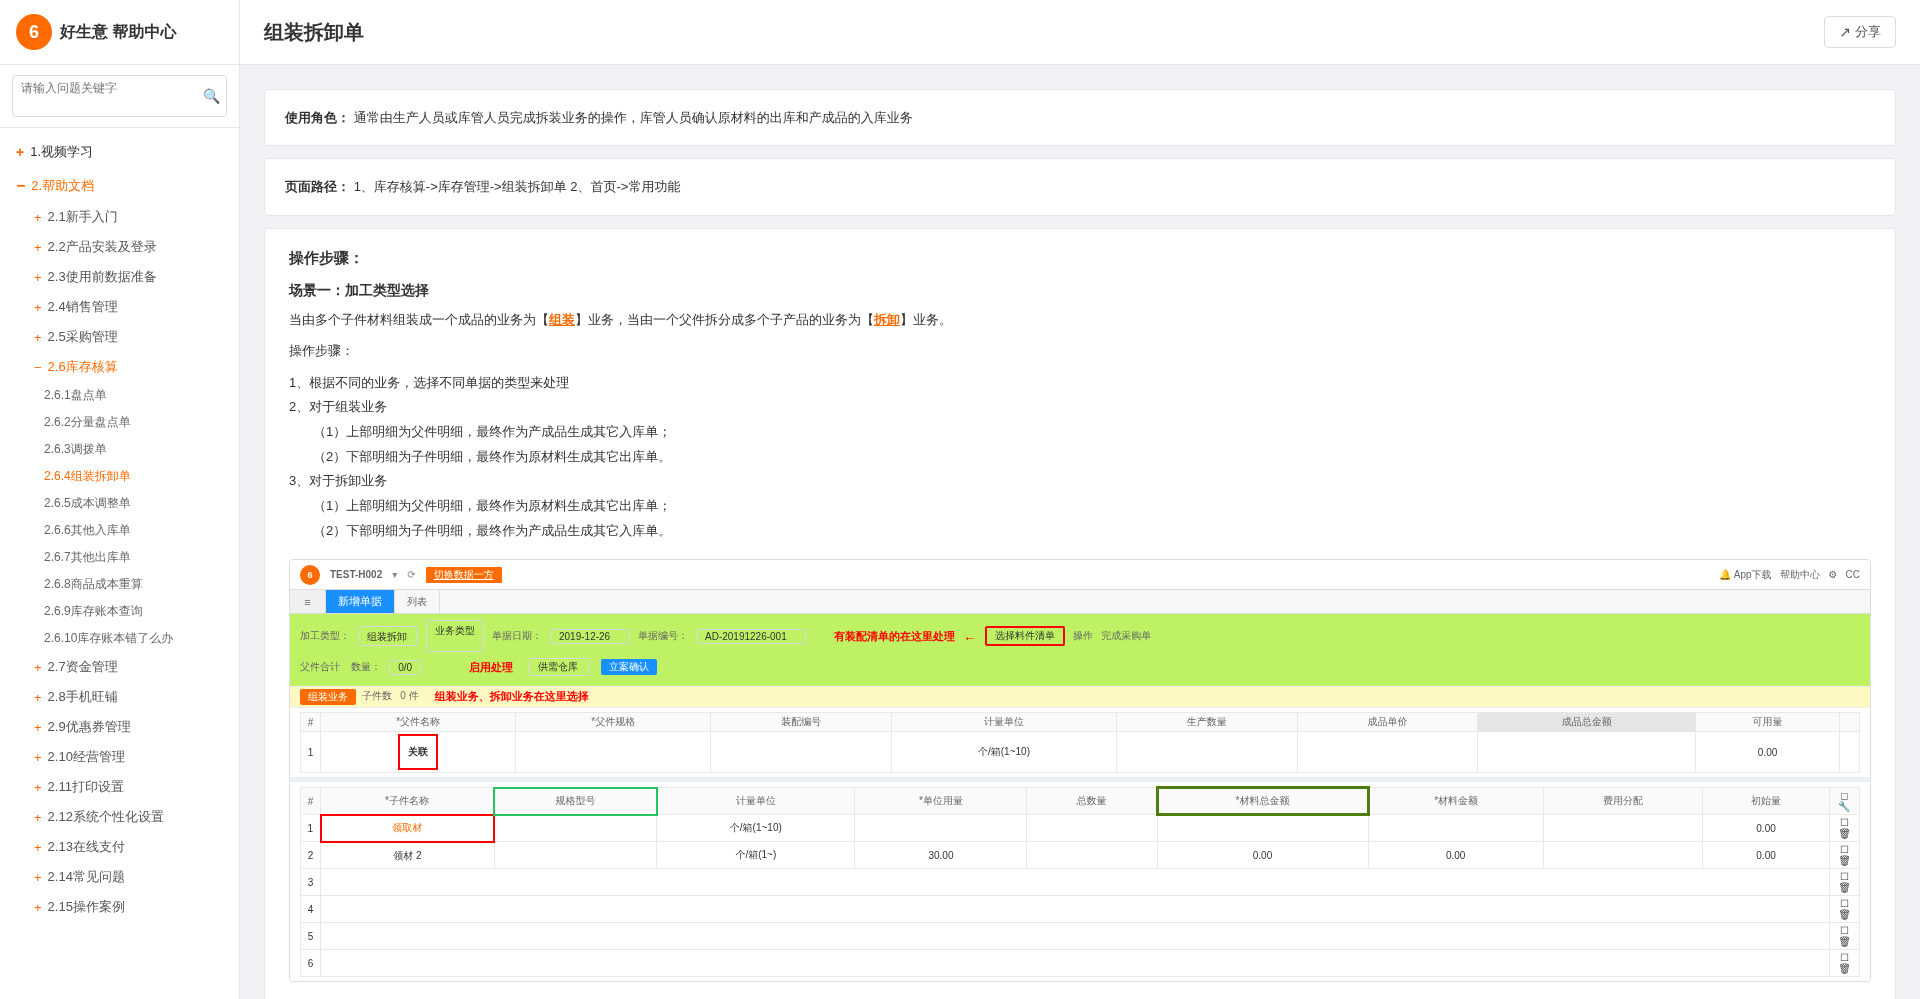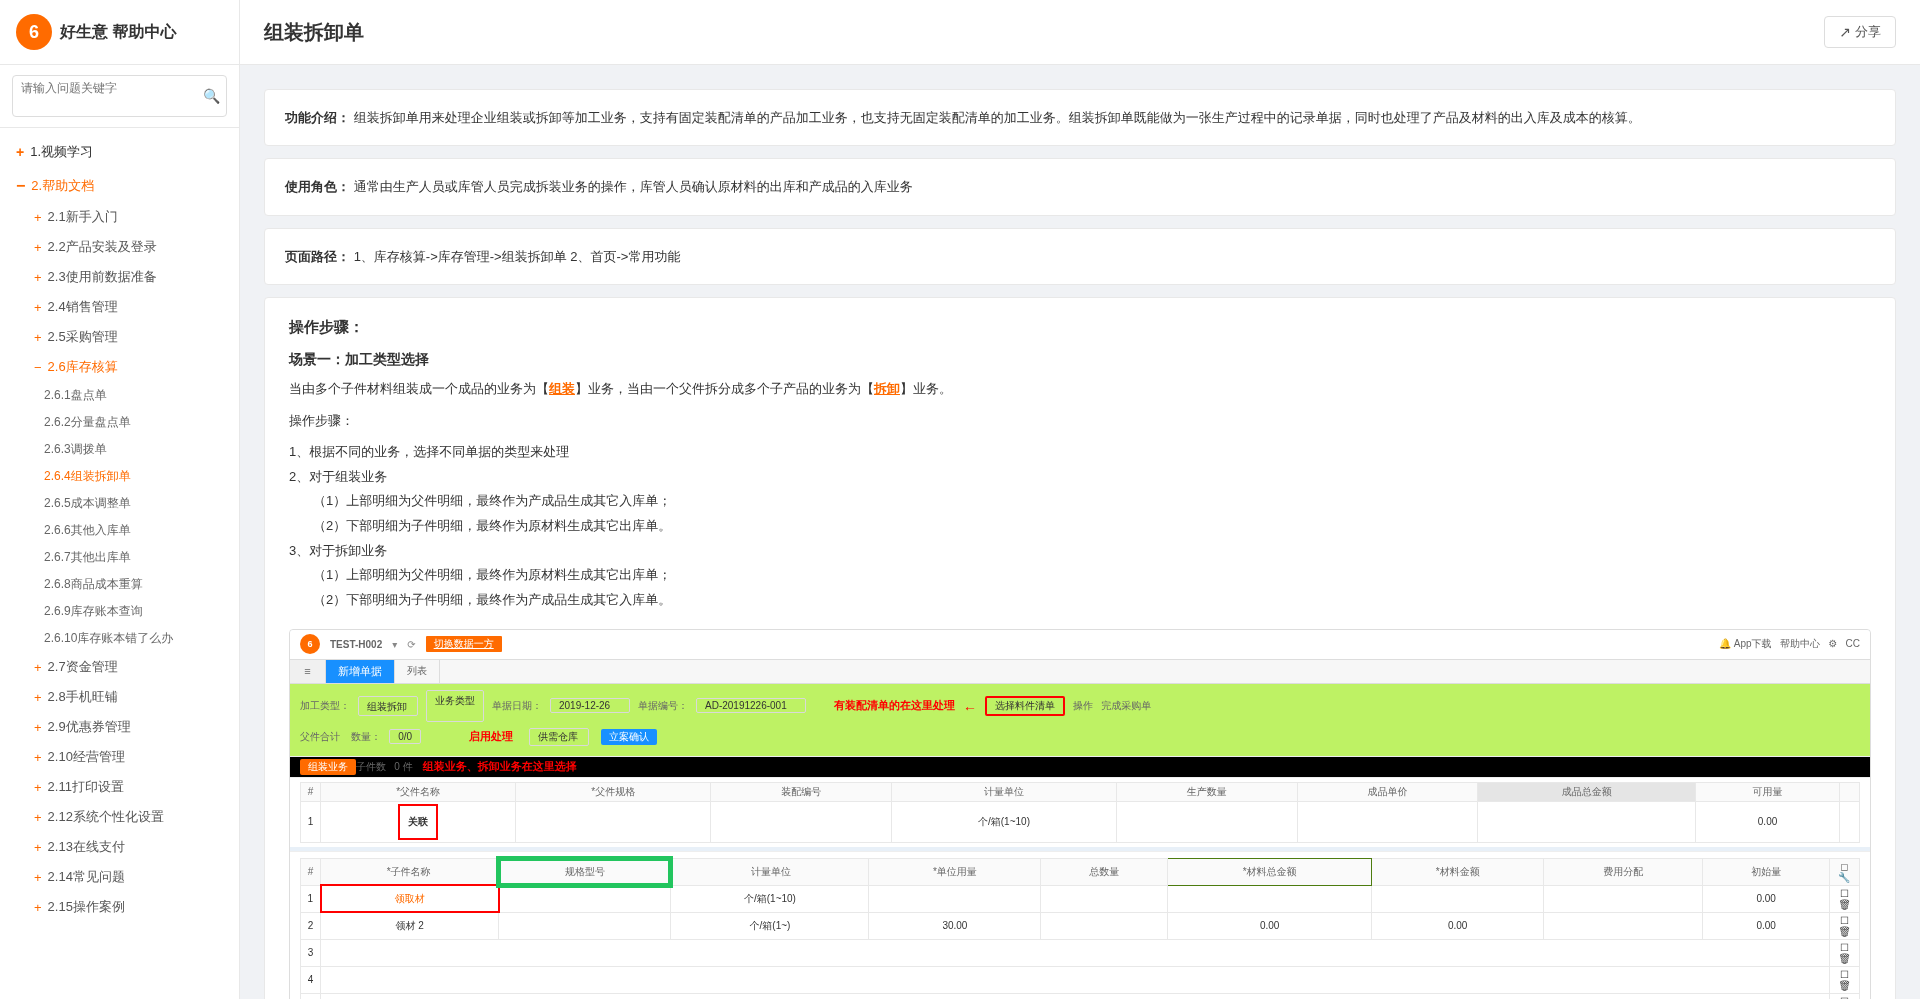--- a/index.html
+++ b/index.html
@@ -393,24 +393,20 @@
   <div class="main-header">
     <h1 class="page-title">组装拆卸单</h1>
     <button class="share-btn">
       <span style="font-size:14px;">↗</span>
       <span>分享</span>
     </button>
   </div>
 
   <div class="content-body">
 
-    <div class="info-section">
-      <span class="section-label">功能介绍：</span>
-      <span>组装拆卸单用来处理企业组装或拆卸等加工业务，支持有固定装配清单的产品加工业务，也支持无固定装配清单的加工业务。组装拆卸单既能做为一张生产过程中的记录单据，同时也处理了产品及材料的出入库及成本的核算。</span>
-    </div>
 
     <div class="info-section">
       <span class="section-label">使用角色：</span>
       <span>通常由生产人员或库管人员完成拆装业务的操作，库管人员确认原材料的出库和产成品的入库业务</span>
     </div>
 
     <div class="info-section">
       <span class="section-label">页面路径：</span>
       <span>1、库存核算-&gt;库存管理-&gt;组装拆卸单 2、首页-&gt;常用功能</span>
     </div>
@@ -475,21 +471,21 @@
             <div style="display:flex;align-items:center;gap:8px;margin-bottom:4px;">
               <span style="font-size:10px;color:#666;">父件合计 &nbsp;&nbsp; 数量：</span>
               <span style="border:1px solid #d9d9d9;border-radius:2px;padding:1px 8px;font-size:10px;">0/0</span>
 
               <span style="margin-left:40px;color:#ff0000;font-size:11px;font-weight:bold;">启用处理</span>
               <span style="border:1px solid #d9d9d9;border-radius:2px;padding:1px 8px;font-size:10px;min-width:60px;margin-left:8px;">供需仓库</span>
               <span style="background:#1890ff;color:white;border-radius:2px;padding:1px 8px;font-size:10px;margin-left:4px;">立案确认</span>
             </div>
           </div>
 
-          <div style="background:#000000;padding:2px 10px;display:flex;align-items:center;border-bottom:1px solid #eee;">
+          <div style="background:#fef9c3;padding:2px 10px;display:flex;gap:6px;border-bottom:1px solid #eee;">
             <span style="background:#ff6b00;color:white;border-radius:2px;padding:1px 8px;font-size:10px;">组装业务</span>
             <span style="font-size:10px;color:#666;">子件数 &nbsp; 0 件</span>
             <span style="color:#ff0000;font-size:11px;font-weight:bold;margin-left:10px;">组装业务、拆卸业务在这里选择</span>
           </div>
 
           <div style="background:#fff;padding:4px 10px;">
             <table style="width:100%;border-collapse:collapse;font-size:10px;">
               <thead>
                 <tr>
                   <th style="background:#fafafa;border:1px solid #e8e8e8;padding:2px 4px;text-align:center;color:#666;font-weight:normal;width:20px;">#</th>
@@ -520,25 +516,25 @@
               </tbody>
             </table>
           </div>
 
           <div style="background:#fff;padding:4px 10px;border-top:1px solid #eee;margin-top:4px;">
             <table style="width:100%;border-collapse:collapse;font-size:10px;">
               <thead>
                 <tr>
                   <th style="background:#fafafa;border:1px solid #e8e8e8;padding:2px 4px;text-align:center;color:#666;font-weight:normal;width:20px;">#</th>
                   <th style="background:#fafafa;border:1px solid #e8e8e8;padding:2px 4px;text-align:center;color:#666;font-weight:normal;">*子件名称</th>
-                  <th style="background:#fafafa;border:5px solid #22c55e;padding:2px 4px;text-align:center;color:#666;font-weight:normal;">规格型号</th>
+                  <th style="background:#fafafa;border:2px solid #22c55e;padding:2px 4px;text-align:center;color:#666;font-weight:normal;">规格型号</th>
                   <th style="background:#fafafa;border:1px solid #e8e8e8;padding:2px 4px;text-align:center;color:#666;font-weight:normal;">计量单位</th>
                   <th style="background:#fafafa;border:1px solid #e8e8e8;padding:2px 4px;text-align:center;color:#666;font-weight:normal;">*单位用量</th>
                   <th style="background:#fafafa;border:1px solid #e8e8e8;padding:2px 4px;text-align:center;color:#666;font-weight:normal;">总数量</th>
-                  <th style="background:#fafafa;border:1px solid #4d7c0f;padding:2px 4px;text-align:center;color:#666;font-weight:normal;">*材料总金额</th>
+                  <th style="background:#fafafa;border:3px solid #4d7c0f;padding:2px 4px;text-align:center;color:#666;font-weight:normal;">*材料总金额</th>
                   <th style="background:#fafafa;border:1px solid #e8e8e8;padding:2px 4px;text-align:center;color:#666;font-weight:normal;">*材料金额</th>
                   <th style="background:#fafafa;border:1px solid #e8e8e8;padding:2px 4px;text-align:center;color:#666;font-weight:normal;">费用分配</th>
                   <th style="background:#fafafa;border:1px solid #e8e8e8;padding:2px 4px;text-align:center;color:#666;font-weight:normal;">初始量</th>
                   <th style="background:#fafafa;border:1px solid #e8e8e8;padding:2px 4px;text-align:center;color:#666;font-weight:normal;width:30px;">◻ 🔧</th>
                 </tr>
               </thead>
               <tbody>
                 <tr>
                   <td style="border:1px solid #e8e8e8;padding:2px 4px;text-align:center;">1</td>
                   <td style="border:2px solid #ff0000;padding:2px 4px;text-align:center;color:#ff6b00;">领取材</td>

